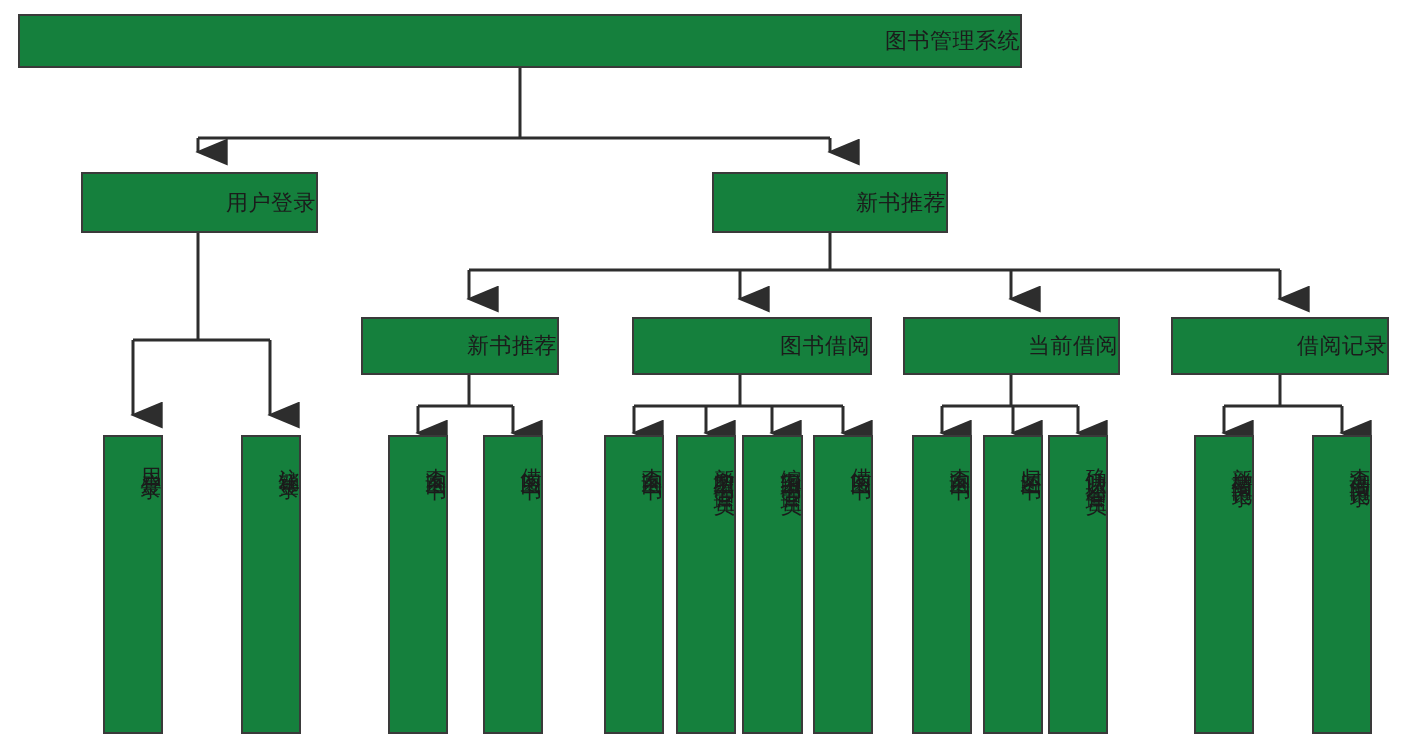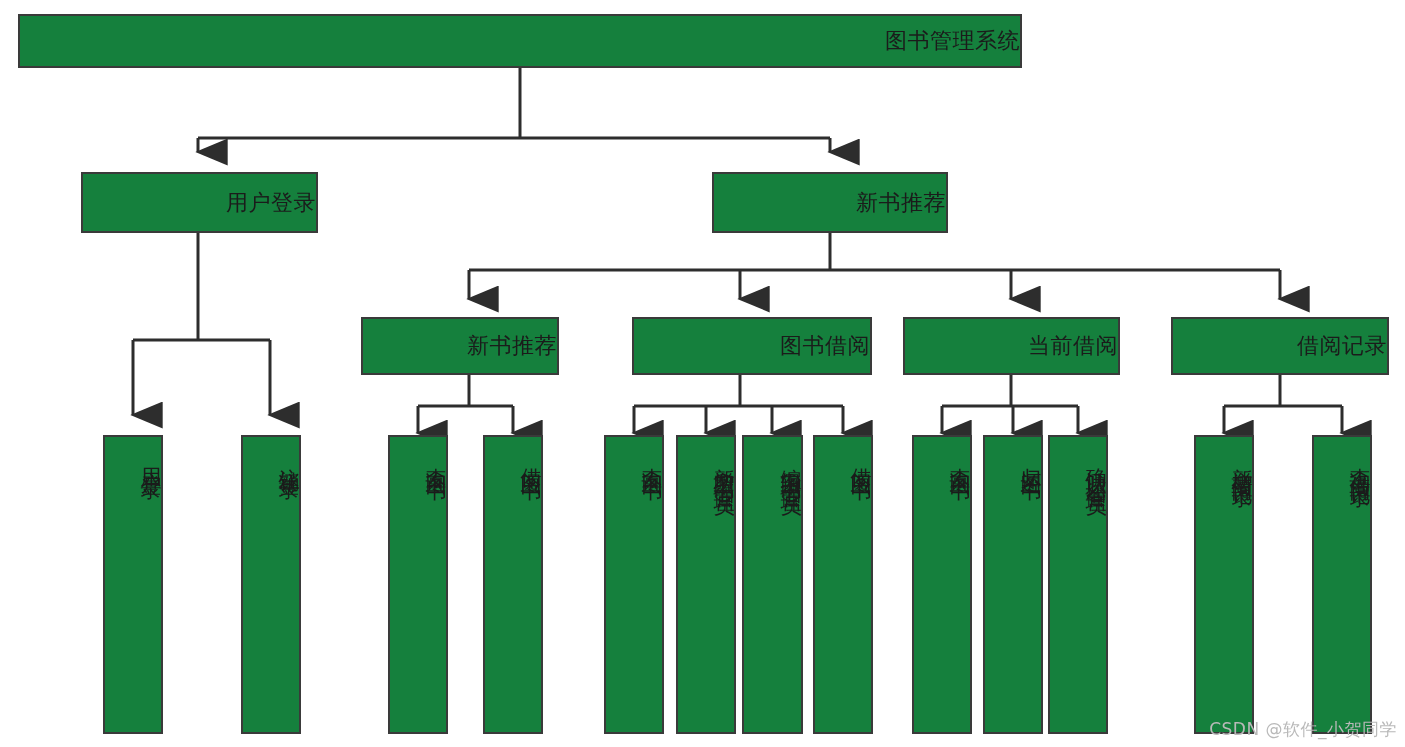--- a/index.html
+++ b/index.html
@@ -177,15 +177,14 @@
     <span class="vlabel">确认归还（管理员）</span>
   </div>
 
   <div class="node vert" style="left:1194px; top:435px; width:60px; height:299px;">
     <span class="vlabel">新增借阅记录</span>
   </div>
   <div class="node vert" style="left:1312px; top:435px; width:60px; height:299px;">
     <span class="vlabel">查询借阅记录</span>
   </div>
 
-  <div class="watermark">CSDN @软件_小贺同学</div>
 
 </div>
 
 </body></html>

